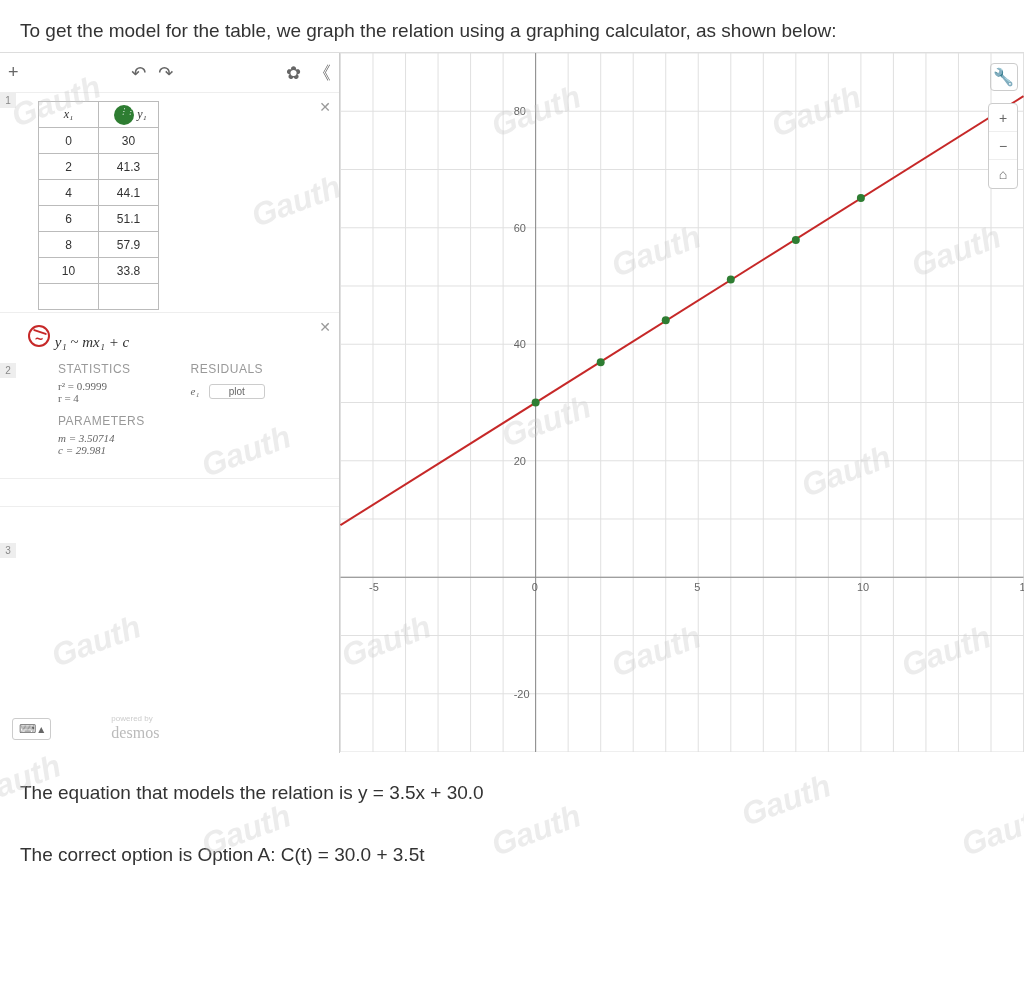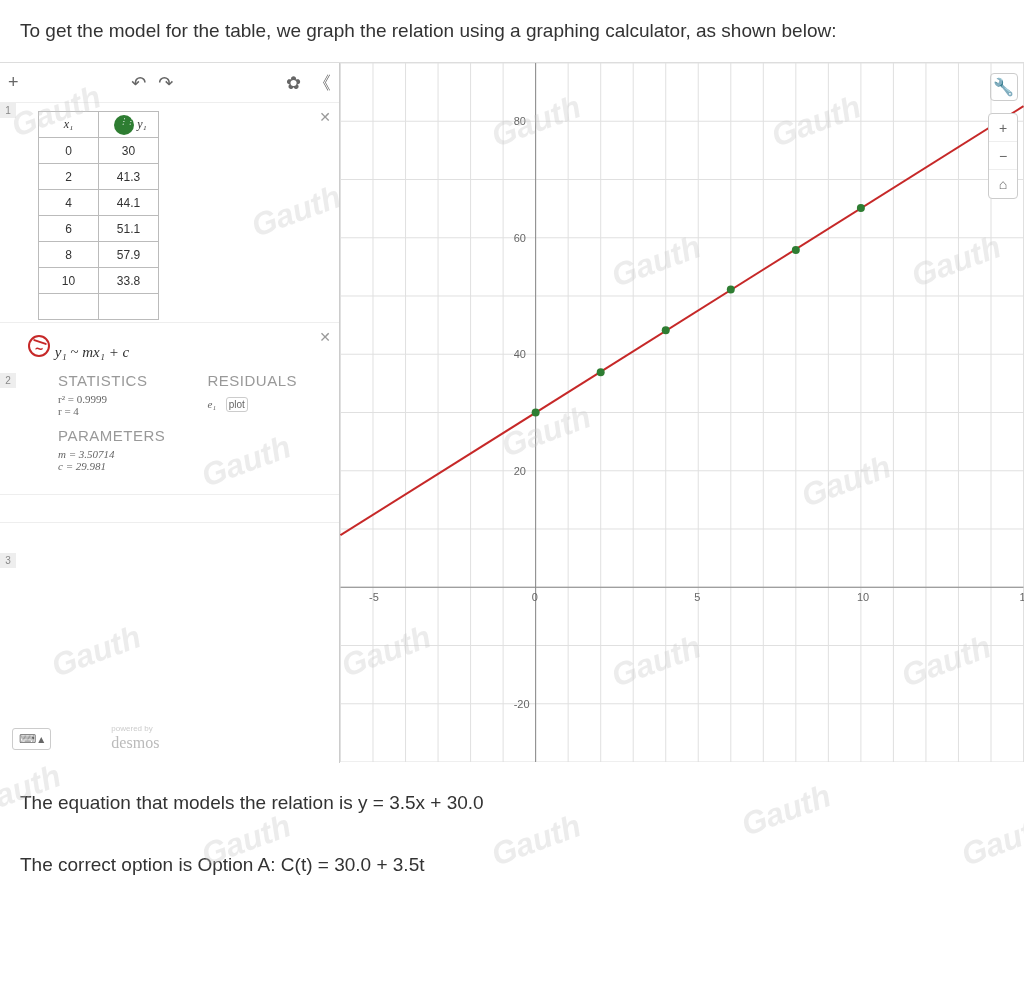--- a/index.html
+++ b/index.html
@@ -1,17 +1,17 @@
 <!DOCTYPE html>
 <html><head>
 <meta charset="utf-8">
 <style>
 * { box-sizing: border-box; margin: 0; padding: 0; }
 body { font-family: Arial, sans-serif; font-size: 17px; color: #333; background: #fff; width: 1024px; }
-.intro-text { padding: 20px 20px 20px 20px; font-size: 19px; }
+.intro-text { padding: 20px 20px 10px 20px; font-size: 19px; }
 .calc-container { position: relative; width: 1024px; height: 700px; border-top: 1px solid #ddd; }
 .watermark { position: absolute; font-size: 32px; color: rgba(200,200,200,0.35); font-weight: bold; transform: rotate(-20deg); pointer-events: none; font-style: italic; z-index: 50; }
 
 
 .left-panel { position: absolute; left: 0; top: 0; width: 340px; height: 700px; background: #fff; border-right: 1px solid #ccc; }
 .toolbar { display: flex; align-items: center; height: 40px; border-bottom: 1px solid #eee; padding: 0 8px; gap: 12px; }
 .toolbar-btn { cursor: pointer; color: #666; font-size: 18px; }
 .toolbar-spacer { flex: 1; }
 .row-num { position: absolute; left: 0; width: 16px; background: #eee; color: #888; font-size: 10px; text-align: center; padding: 2px 0; }
 .entry { position: relative; border-bottom: 1px solid #eee; padding: 8px 10px 8px 28px; }
@@ -23,24 +23,24 @@
 .data-table th { font-style: italic; font-weight: normal; font-family: 'Times New Roman', serif; font-size: 12px; }
 .color-dot { display: inline-block; width: 20px; height: 20px; background: #2e7d32; border-radius: 50%; vertical-align: middle; margin-left: 4px; position: relative; }
 .color-dot::before { content: '⋮⋮'; position: absolute; color: #fff; font-size: 8px; left: 5px; top: 2px; letter-spacing: -1px; }
 
 
 .reg-icon { display: inline-block; width: 22px; height: 22px; border: 2px solid #c62828; border-radius: 50%; position: relative; }
 .reg-icon::after { content: ''; position: absolute; width: 14px; height: 2px; background: #c62828; top: 4px; left: 3px; transform: rotate(18deg); border-radius: 1px; }
 .reg-icon::before { content: '~'; position: absolute; color: #c62828; font-weight: bold; bottom: -2px; left: 5px; font-size: 14px; }
 .reg-formula { display: inline-block; font-family: 'Times New Roman', serif; font-style: italic; font-size: 15px; }
 .stats-section { padding: 10px 0 6px 30px; }
-.stats-h { font-size: 15px; color: #999; letter-spacing: 0.5px; margin-bottom: 4px; text-transform: uppercase; }
+.stats-h { font-size: 12px; color: #999; letter-spacing: 0.5px; margin-bottom: 4px; text-transform: uppercase; }
 .stats-row { display: flex; gap: 60px; margin-bottom: 2px; }
 .stat-val { font-size: 11px; color: #666; font-family: 'Times New Roman', serif; }
-.plot-btn { display: inline-block; border: 1px solid #ccc; border-radius: 3px; padding: 1px 2px; font-size: 10px; color: #666; cursor: pointer; }
+.plot-btn { display: inline-block; border: 1px solid #ccc; border-radius: 3px; padding: 1px 19px; font-size: 10px; color: #666; cursor: pointer; }
 .params { font-size: 11px; color: #666; font-family: 'Times New Roman', serif; font-style: italic; }
 
 
 .footer-area { position: absolute; bottom: 10px; left: 0; width: 340px; display: flex; align-items: center; gap: 60px; padding: 0 12px; }
 .keyboard-btn { border: 1px solid #ccc; border-radius: 3px; padding: 3px 6px; cursor: pointer; font-size: 12px; color: #666; display: flex; align-items: center; gap: 2px; }
 .desmos-logo { color: #bbb; font-size: 16px; font-family: Georgia, serif; }
 .powered-by { font-size: 8px; color: #ccc; display: block; }
 
 
 .graph-area { position: absolute; left: 340px; top: 0; right: 0; bottom: 0; }

